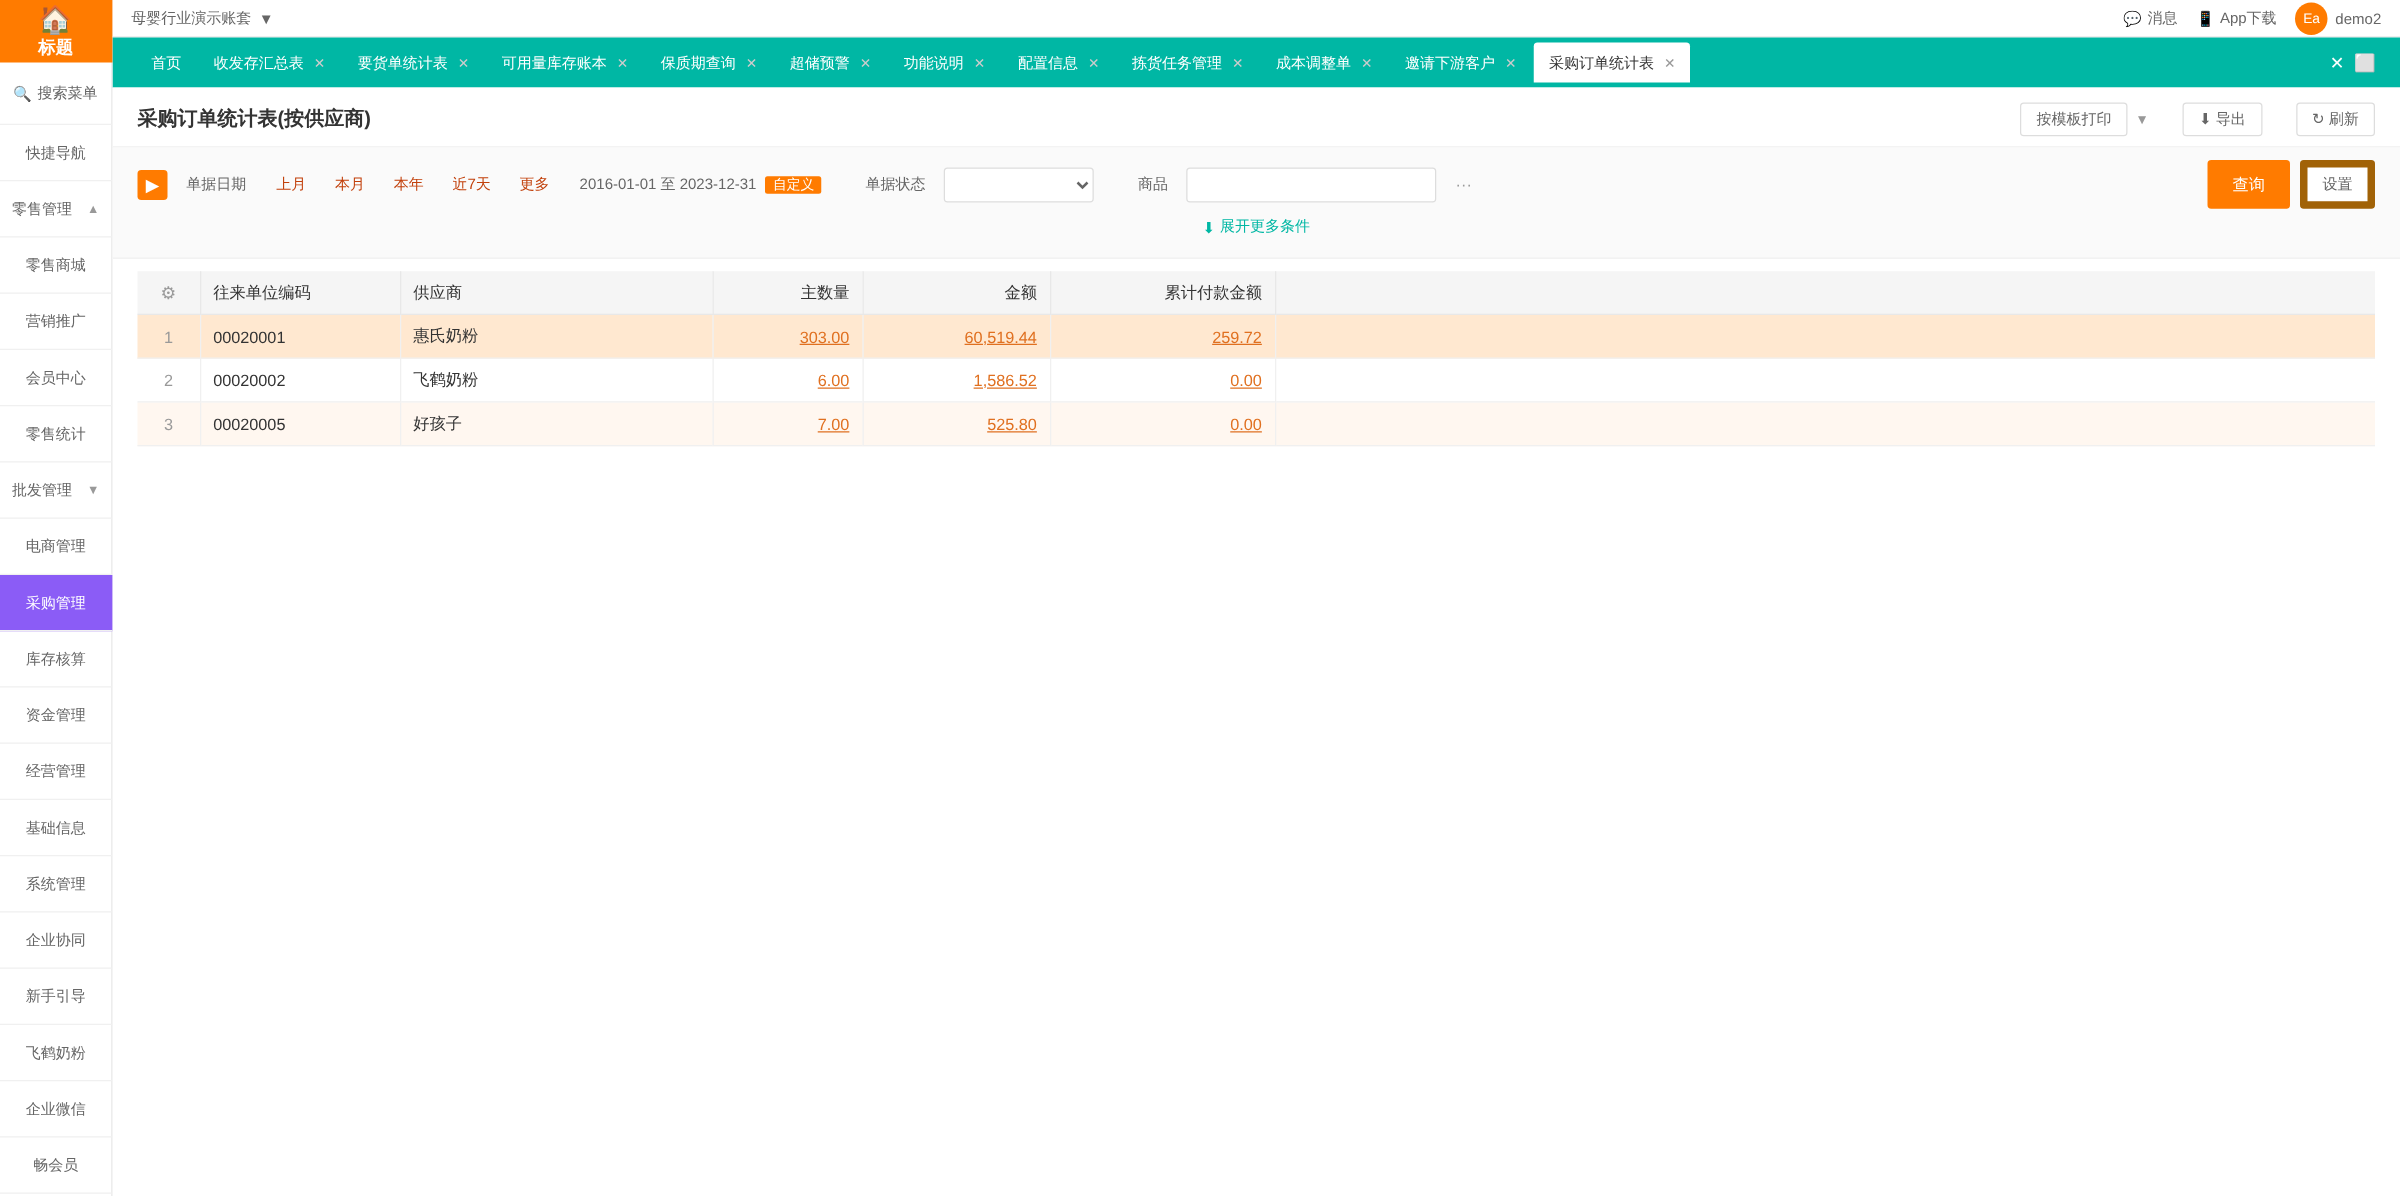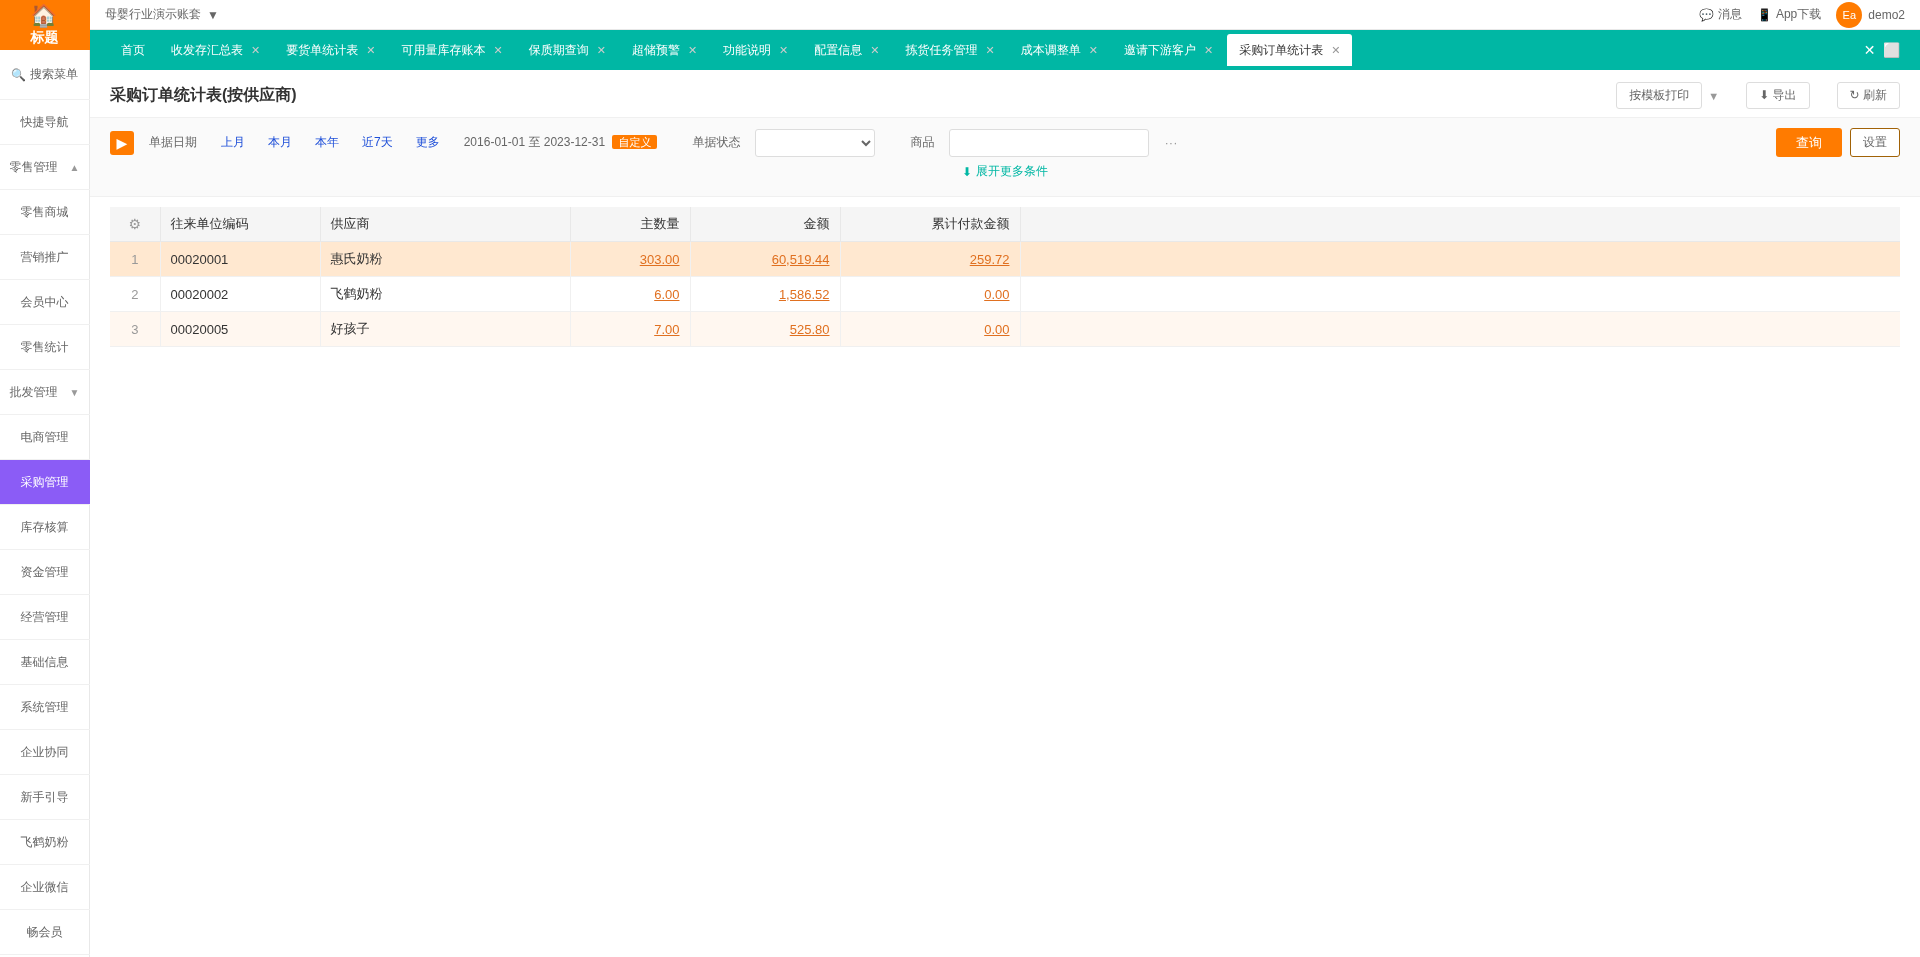--- a/index.html
+++ b/index.html
@@ -45,27 +45,27 @@
     .btn-print { background: #fff; border: 1px solid #ddd; padding: 4px 12px; border-radius: 3px; font-size: 12px; color: #666; cursor: pointer; display: flex; align-items: center; gap: 4px; }
     .btn-export { background: #fff; border: 1px solid #ddd; padding: 4px 12px; border-radius: 3px; font-size: 12px; color: #666; cursor: pointer; }
     .btn-refresh { background: #fff; border: 1px solid #ddd; padding: 4px 12px; border-radius: 3px; font-size: 12px; color: #666; cursor: pointer; }
 
     
     .filter-area { padding: 10px 20px; background: #fafafa; border-bottom: 1px solid #f0f0f0; }
     .filter-row { display: flex; align-items: center; gap: 15px; flex-wrap: wrap; }
     .filter-toggle { width: 24px; height: 24px; background: #ff7b00; color: #fff; border: none; border-radius: 3px; cursor: pointer; font-size: 14px; display: flex; align-items: center; justify-content: center; flex-shrink: 0; }
     .filter-label { font-size: 12px; color: #666; white-space: nowrap; }
     .filter-btns { display: flex; align-items: center; gap: 5px; }
-    .filter-btn { padding: 2px 8px; font-size: 12px; color: #1d4ed8; cursor: pointer; border-radius: 3px; border: 1px solid transparent; }
+    .filter-btn { padding: 2px 8px; font-size: 12px; color: #c2410c; cursor: pointer; border-radius: 3px; border: 1px solid transparent; }
     .date-range { font-size: 12px; color: #666; }
     .custom-tag { background: #ff7b00; color: #fff; padding: 1px 6px; border-radius: 2px; font-size: 11px; margin-left: 4px; }
     .filter-select { border: 1px solid #ddd; border-radius: 3px; padding: 3px 8px; font-size: 12px; color: #666; min-width: 120px; height: 28px; background: #fff; }
     .filter-input { border: 1px solid #ddd; border-radius: 3px; padding: 3px 8px; font-size: 12px; color: #666; min-width: 150px; height: 28px; }
     .btn-query { background: #ff7b00; color: #fff; border: none; padding: 5px 20px; border-radius: 3px; font-size: 13px; cursor: pointer; }
-    .btn-settings { background: #fff; color: #666; border: 1px solid #a16207; padding: 5px 12px; border-radius: 3px; font-size: 12px; cursor: pointer; }
+    .btn-settings { background: #fff; color: #666; border: 6px solid #a16207; padding: 5px 12px; border-radius: 3px; font-size: 12px; cursor: pointer; }
     .expand-row { display: flex; align-items: center; justify-content: center; padding: 6px; }
     .expand-btn { color: #00b7a4; font-size: 12px; cursor: pointer; display: flex; align-items: center; gap: 4px; }
 
     
     .table-area { padding: 10px 20px; }
     table { width: 100%; border-collapse: collapse; }
     thead tr { background: #f5f5f5; }
     thead th { padding: 8px 10px; text-align: left; font-size: 13px; color: #333; font-weight: normal; border-bottom: 1px solid #e8e8e8; border-right: 1px solid #e8e8e8; }
     thead th:last-child { border-right: none; }
     tbody tr { border-bottom: 1px solid #f0f0f0; }

